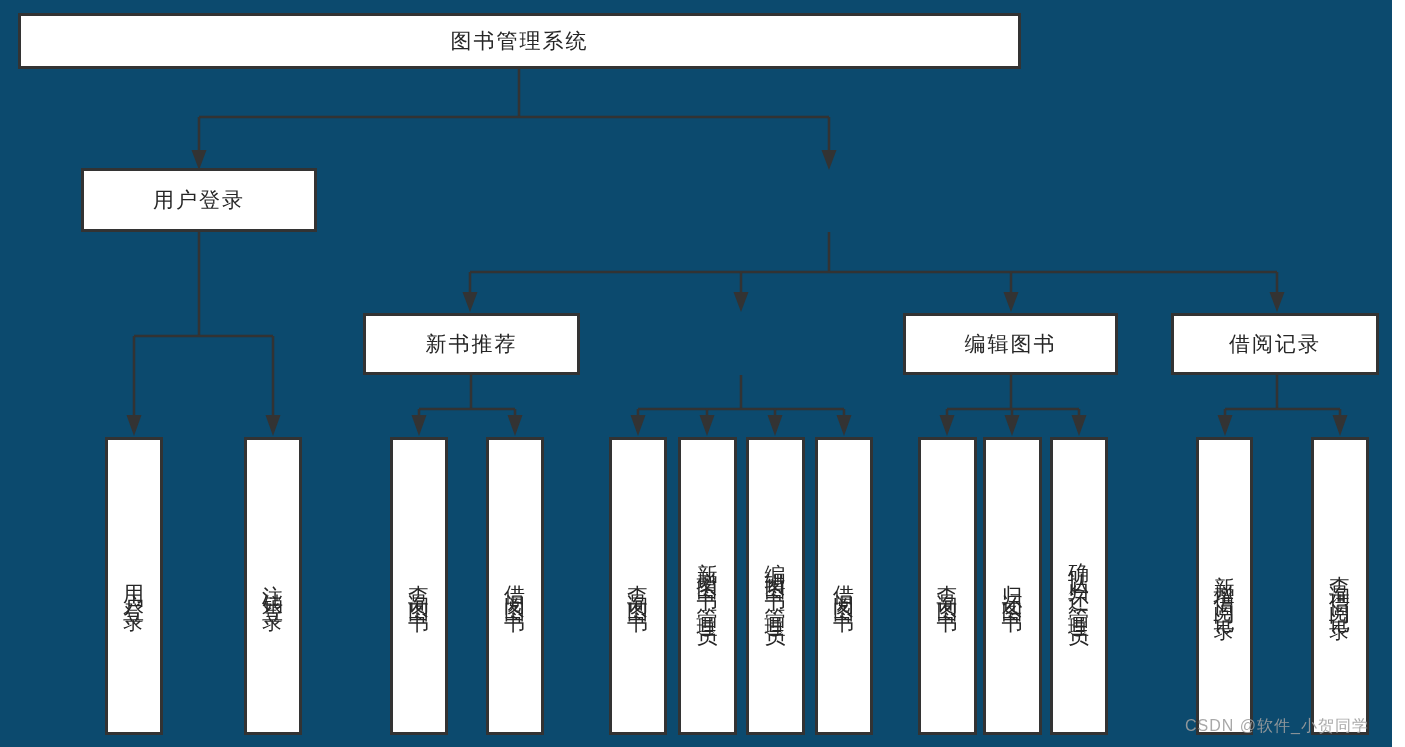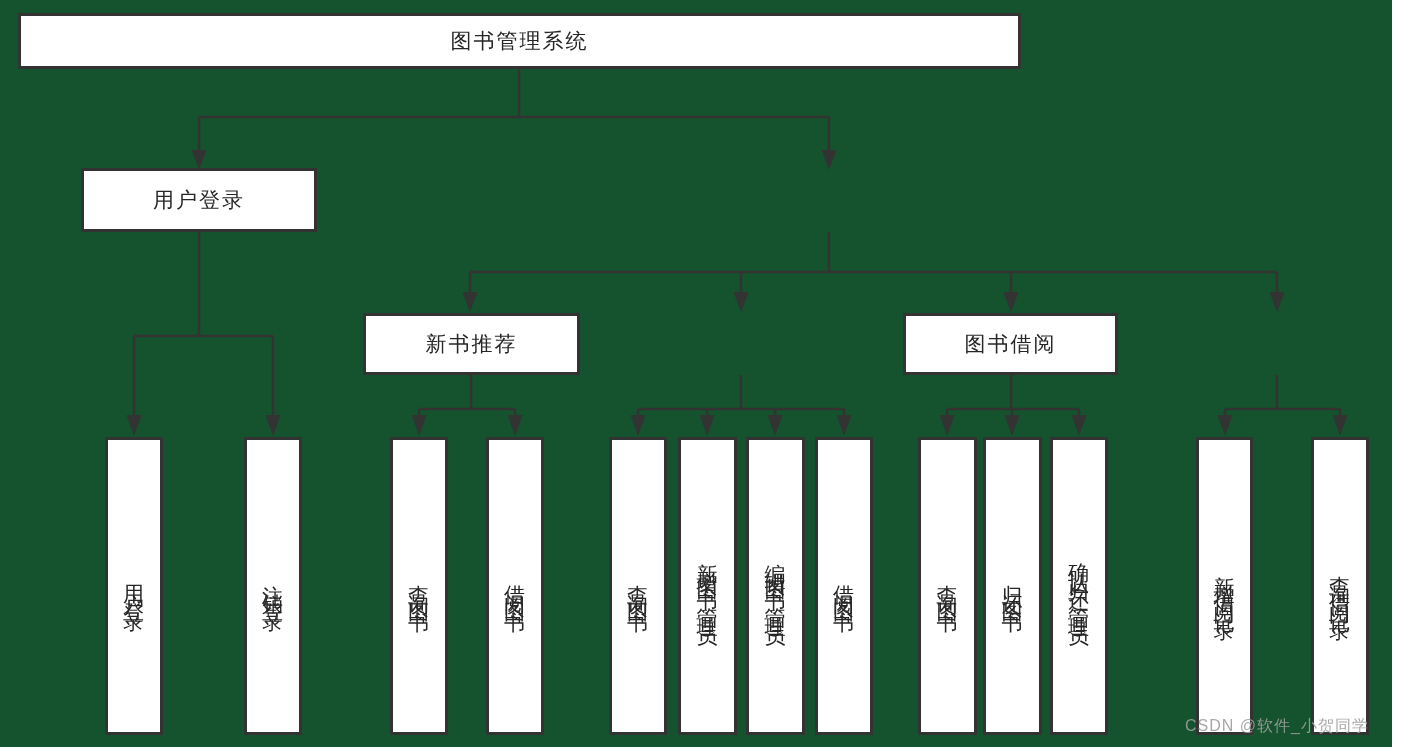--- a/index.html
+++ b/index.html
@@ -1,19 +1,19 @@
 <!DOCTYPE html>
 <html><head>
 <meta charset="utf-8">
 <style>
   html,body{margin:0;padding:0;background:#ffffff;}
   .canvas{
     position:relative;
     width:1392px;height:747px;
-    background:#14532d;
+    background:#0c4a6e;
     font-family:"Liberation Sans","DejaVu Sans",sans-serif;
     color:#262626;
     overflow:hidden;
   }
   svg.wires{position:absolute;left:0;top:0;z-index:1;}
   .node{
     position:absolute;
     box-sizing:border-box;
     background:#ffffff;
     border:3px solid #333333;
@@ -137,21 +137,24 @@
   </div>
 
   <div class="node" id="n-login">
     <span>用户登录</span>
   </div>
 
   <div class="node" id="n-newbook">
     <span>新书推荐</span>
   </div>
   <div class="node" id="n-current">
-    <span>图书借阅</span>
+    <span>编辑图书</span>
+  </div>
+  <div class="node" id="n-records">
+    <span>借阅记录</span>
   </div>
 
   <div class="node vnode leaf" id="n-a1">
     <span class="vtext">用户登录</span>
   </div>
   <div class="node vnode leaf" id="n-a2">
     <span class="vtext">注销登录</span>
   </div>
 
   <div class="node vnode leaf" id="n-b1">

